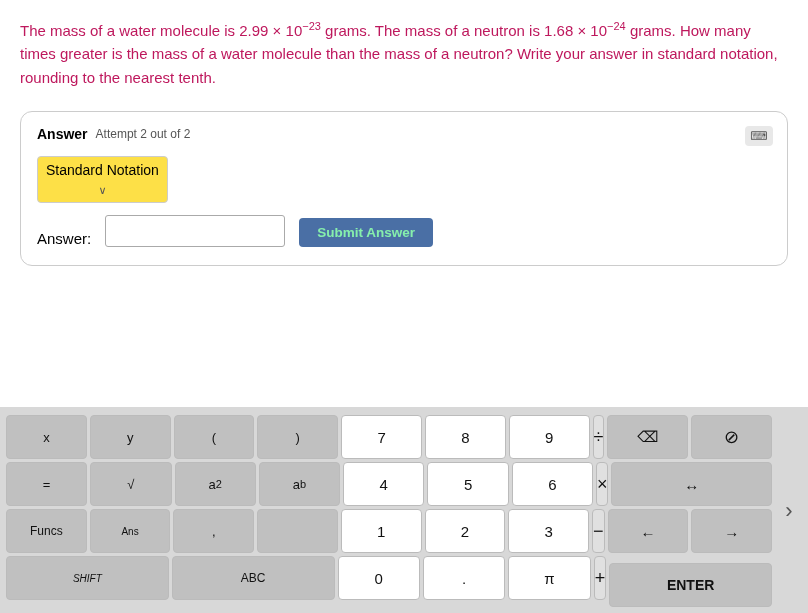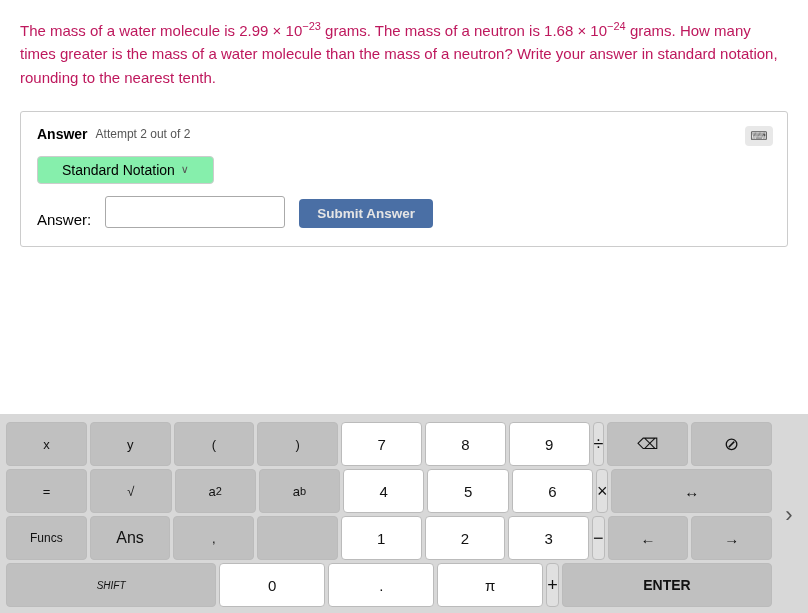--- a/index.html
+++ b/index.html
@@ -25,21 +25,21 @@
       color: #be185d;
       margin-bottom: 22px;
     }
 
     sup {
       font-size: 11px;
     }
 
     .answer-section {
       border: 1px solid #ccc;
-      border-radius: 3px;
+      border-radius: 12px;
       padding: 14px 16px 18px 16px;
       position: relative;
     }
 
     .answer-header {
       display: flex;
       align-items: center;
       gap: 8px;
       margin-bottom: 14px;
     }
@@ -69,26 +69,27 @@
       color: #555;
       cursor: pointer;
     }
 
     .notation-dropdown {
       display: flex;
       align-items: center;
       gap: 6px;
       border: 1px solid #ccc;
       border-radius: 4px;
-      padding: 5px 24px;
+      padding: 5px 8px;
       font-size: 14px;
       cursor: pointer;
       width: fit-content;
       margin-bottom: 12px;
-      background: #86efac;
+      background: #fde047;
+      flex-direction: column;
     }
 
     .dropdown-arrow {
       font-size: 11px;
       color: #555;
     }
 
     .answer-row {
       display: flex;
       align-items: flex-end;
@@ -105,21 +106,21 @@
       border-radius: 3px;
       width: 180px;
       height: 32px;
       font-size: 15px;
       padding: 0 6px;
       outline: none;
     }
 
     .submit-btn {
       background: #4a6fa5;
-      color: #e5e5e5;
+      color: #86efac;
       border: none;
       border-radius: 4px;
       padding: 7px 18px;
       font-size: 13.5px;
       font-weight: bold;
       cursor: pointer;
     }
 
     
     .keyboard {
@@ -255,38 +256,39 @@
       <div class="key-cell gray normal">a<sup>b</sup></div>
       <div class="key-cell normal">4</div>
       <div class="key-cell normal">5</div>
       <div class="key-cell normal">6</div>
       <div class="key-cell op">×</div>
       <div class="key-cell nav-key" style="flex:2;">↔</div>
     </div>
 
     <div class="key-row">
       <div class="key-cell gray normal" style="font-size:12px;">Funcs</div>
-      <div class="key-cell gray normal" style="font-size:16px;">Ans</div>
+      <div class="key-cell gray normal" style="font-size:10px;">Ans</div>
       <div class="key-cell gray normal">,</div>
       <div class="key-cell gray normal"></div>
       <div class="key-cell normal">1</div>
       <div class="key-cell normal">2</div>
       <div class="key-cell normal">3</div>
       <div class="key-cell op">−</div>
       <div class="key-cell nav-key normal">←</div>
       <div class="key-cell nav-key normal">→</div>
     </div>
 
     <div class="key-row">
       <div class="key-cell gray" style="flex:2;font-size:10px;font-style:italic;">SHIFT</div>
+      <div class="key-cell gray" style="flex:2;font-size:12px;">ABC</div>
       <div class="key-cell normal">0</div>
       <div class="key-cell normal">.</div>
       <div class="key-cell normal">π</div>
       <div class="key-cell op">+</div>
-      <div class="key-cell enter-key" style="flex:2;">ENTER</div>
+      <div class="key-cell enter-key" style="flex:2;margin-top:7px;">ENTER</div>
     </div>
 
   </div>
 
   <div class="keyboard-side">
     <span class="side-arrow">›</span>
   </div>
 </div>
 
 </body></html>

